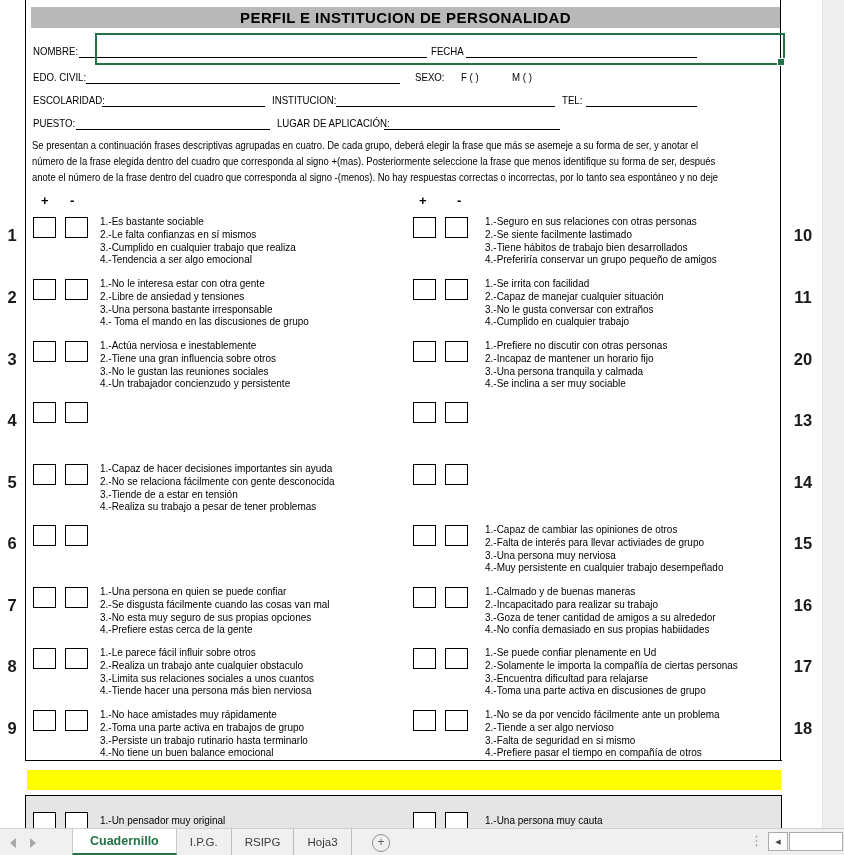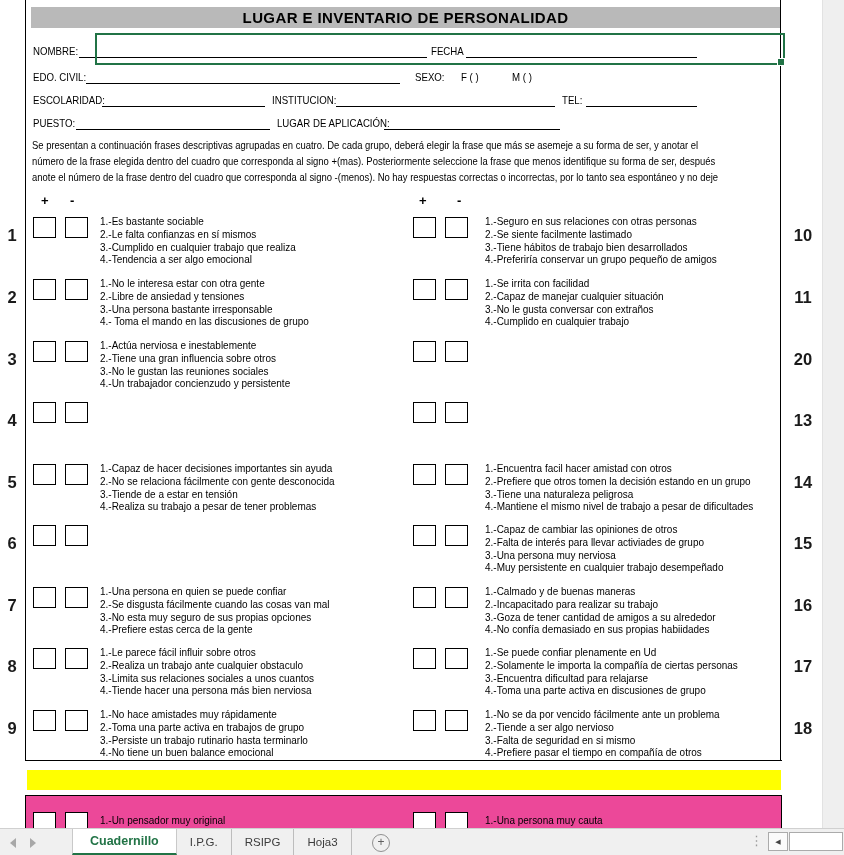--- a/index.html
+++ b/index.html
@@ -53,21 +53,21 @@
   .gline{font-size:10.5px;line-height:12.8px;color:#000;white-space:nowrap;
     transform:scaleX(.95);transform-origin:left top;}
 
   
   #yellowband{position:absolute;left:27px;top:770px;width:754px;height:20px;
     background:var(--hl-yellow,#ffff00);}
 
   
   #next-box{position:absolute;left:25px;top:795px;width:757px;height:33px;
     border-top:1.6px solid #000;border-left:1.6px solid #000;border-right:1.6px solid #000;
-    box-sizing:border-box;overflow:hidden;background:#ec4899;}
+    box-sizing:border-box;overflow:hidden;background:#e5e5e5;}
   #next-box .gline{position:absolute;top:18px;}
   #next-box .cb{top:16px;}
 
   
   #tabbar{position:absolute;left:0;top:828px;width:844px;height:29px;
     background:#f0f0f0;border-top:1px solid #d0d0d0;box-sizing:border-box;text-decoration:underline;}
   .nav-arrow{position:absolute;top:9px;width:0;height:0;}
   .nav-arrow.prev{left:10px;border-top:5px solid transparent;border-bottom:5px solid transparent;
     border-right:6px solid #a8a8a8;}
   .nav-arrow.next{left:30px;border-top:5px solid transparent;border-bottom:5px solid transparent;
@@ -93,21 +93,21 @@
 
 <div id="screen">
 
   <div id="vscroll"></div>
 
   <div class="vline" style="left:25px;top:0;height:760px"></div>
   <div class="vline" style="left:780px;top:0;height:760px"></div>
   <div class="hline" style="left:25px;top:760px;width:757px"></div>
 
   <div id="titlebar">
-    <span>LUGAR E INVENTARIO DE PERSONALIDAD</span>
+    <span>PERFIL E INSTITUCION DE PERSONALIDAD</span>
   </div>
 
   <div class="hrow" style="top:44px">
     <span class="lbl" style="left:33px">NOMBRE:</span>
     <span class="uline" style="left:79px;width:348px"></span>
     <span class="lbl" style="left:431px">FECHA</span>
     <span class="uline" style="left:466px;width:231px"></span>
   </div>
   <div id="cellsel"></div>
   <div id="selhandle"></div>
@@ -191,20 +191,26 @@
         <span class="cb" style="left:33px"></span>
         <span class="cb" style="left:65px"></span>
         <div class="gtext" style="left:100px;width:312px">
           <div class="gline">1.-Actúa nerviosa e inestablemente</div>
           <div class="gline">2.-Tiene una gran influencia sobre otros</div>
           <div class="gline">3.-No le gustan las reuniones sociales</div>
           <div class="gline">4.-Un trabajador concienzudo y persistente</div>
         </div>
         <span class="cb" style="left:413px"></span>
         <span class="cb" style="left:445px"></span>
+        <div class="gtext" style="left:485px;width:300px">
+          <div class="gline">1.-Prefiere no discutir con otras personas</div>
+          <div class="gline">2.-Incapaz de mantener un horario fijo</div>
+          <div class="gline">3.-Una persona tranquila y calmada</div>
+          <div class="gline">4.-Se inclina a ser  muy sociable</div>
+        </div>
         <span class="gnum" style="left:786px;width:34px">20</span>
       </div>
       <div class="group" style="top: 400px;">
         <span class="gnum" style="left:0;width:24px">4</span>
         <span class="cb" style="left:33px"></span>
         <span class="cb" style="left:65px"></span>
         <span class="cb" style="left:413px"></span>
         <span class="cb" style="left:445px"></span>
         <span class="gnum" style="left:786px;width:34px">13</span>
       </div>
@@ -213,26 +219,20 @@
         <span class="cb" style="left:33px"></span>
         <span class="cb" style="left:65px"></span>
         <div class="gtext" style="left:100px;width:312px">
           <div class="gline">1.-Capaz de hacer decisiones importantes sin ayuda</div>
           <div class="gline">2.-No se relaciona fácilmente con gente desconocida</div>
           <div class="gline">3.-Tiende de a estar en tensión</div>
           <div class="gline">4.-Realiza su trabajo a pesar de tener problemas</div>
         </div>
         <span class="cb" style="left:413px"></span>
         <span class="cb" style="left:445px"></span>
-        <div class="gtext" style="left:485px;width:300px">
-          <div class="gline">1.-Encuentra facil hacer amistad con otros</div>
-          <div class="gline">2.-Prefiere que otros tomen la decisión estando en un grupo</div>
-          <div class="gline">3.-Tiene una naturaleza peligrosa</div>
-          <div class="gline">4.-Mantiene el mismo nivel de trabajo a pesar de dificultades</div>
-        </div>
         <span class="gnum" style="left:786px;width:34px">14</span>
       </div>
       <div class="group" style="top: 523px;">
         <span class="gnum" style="left:0;width:24px">6</span>
         <span class="cb" style="left:33px"></span>
         <span class="cb" style="left:65px"></span>
         <span class="cb" style="left:413px"></span>
         <span class="cb" style="left:445px"></span>
         <div class="gtext" style="left:485px;width:300px">
           <div class="gline">1.-Capaz de cambiar las opiniones de otros</div>

